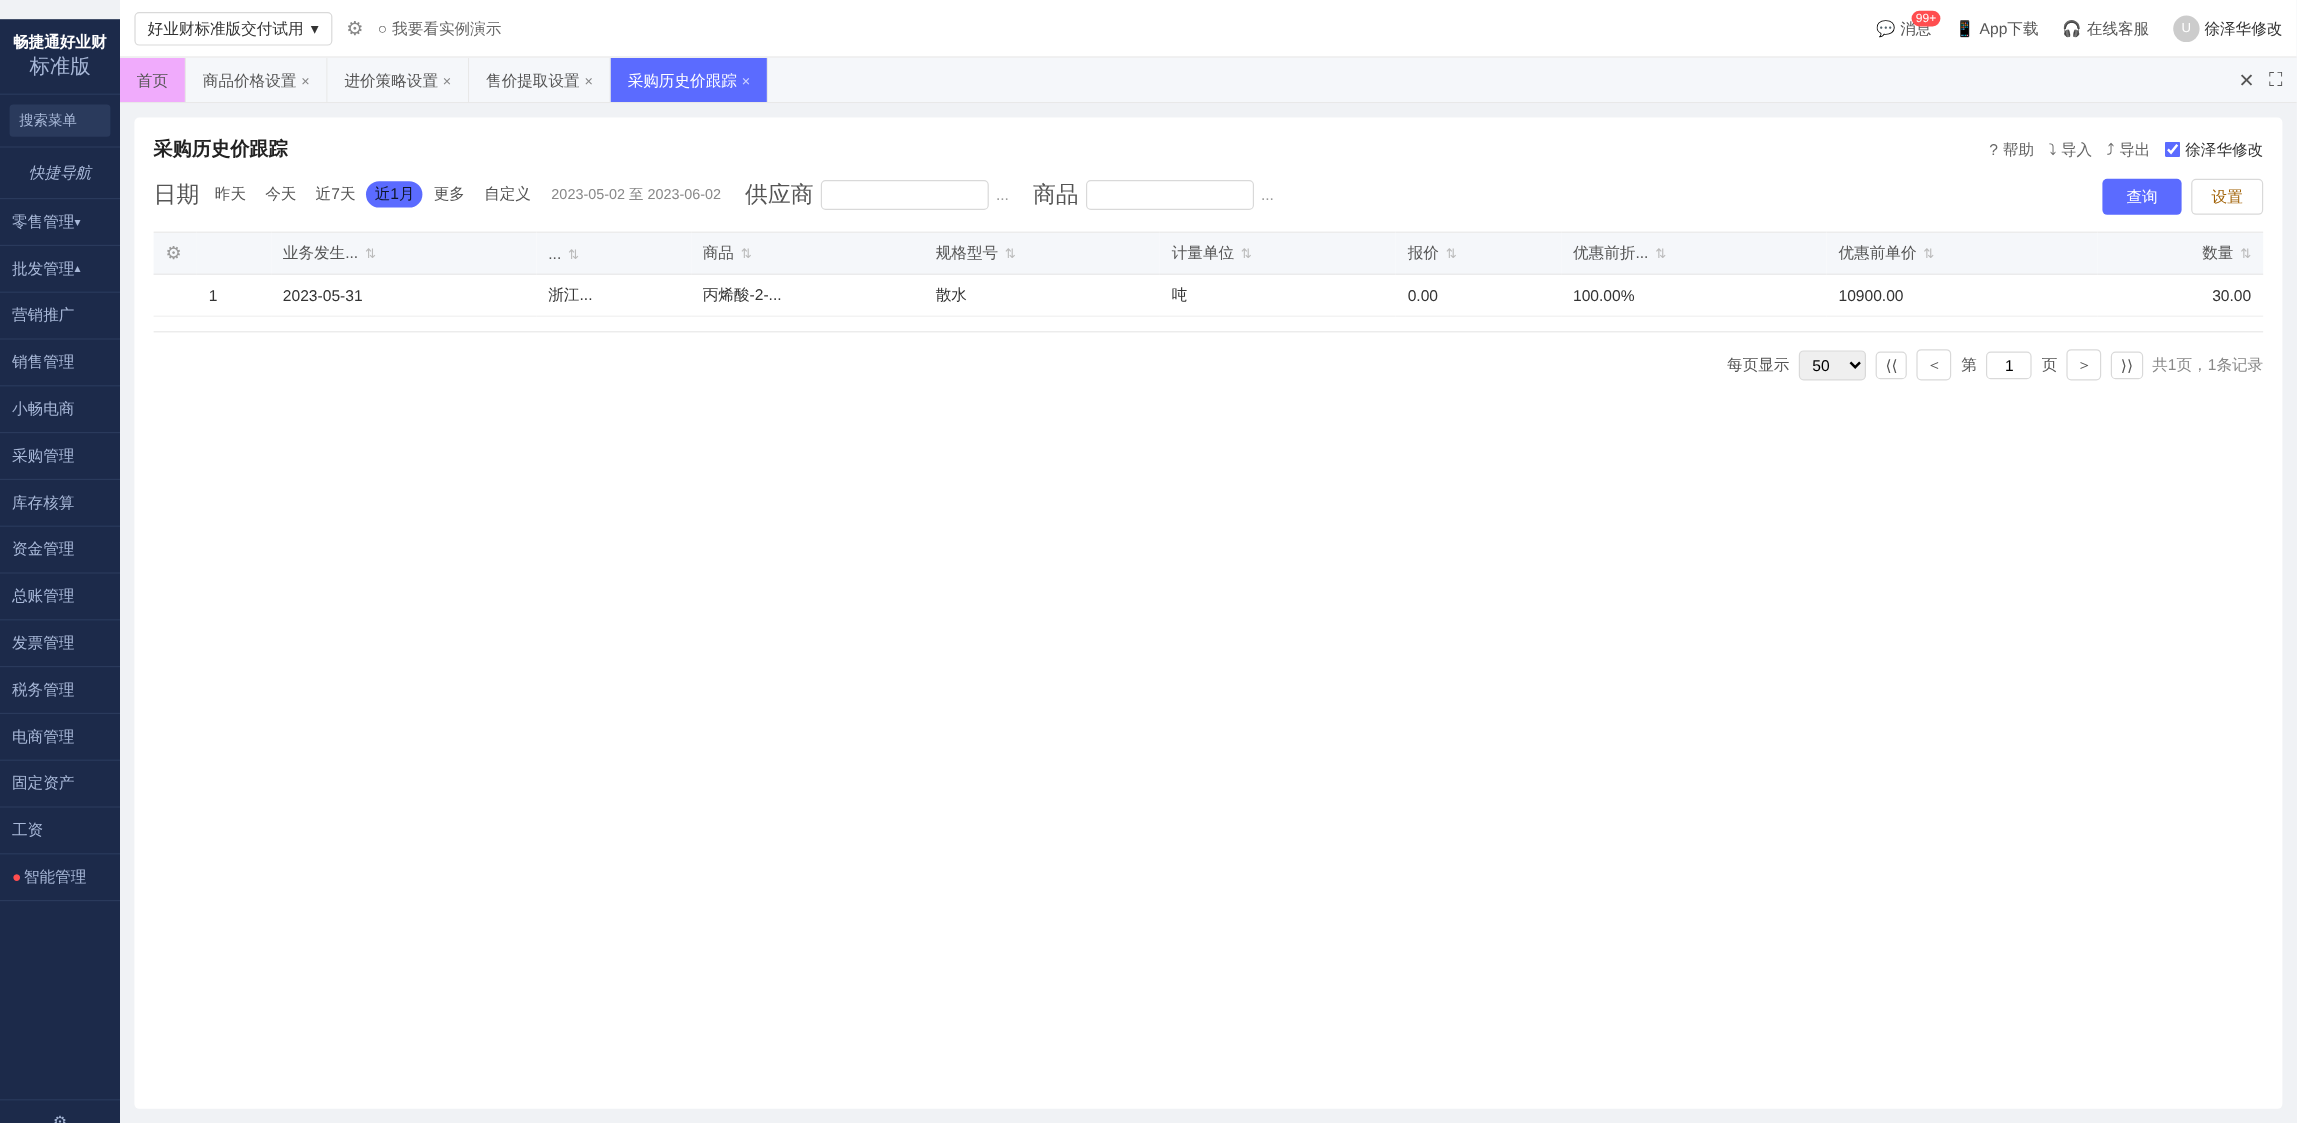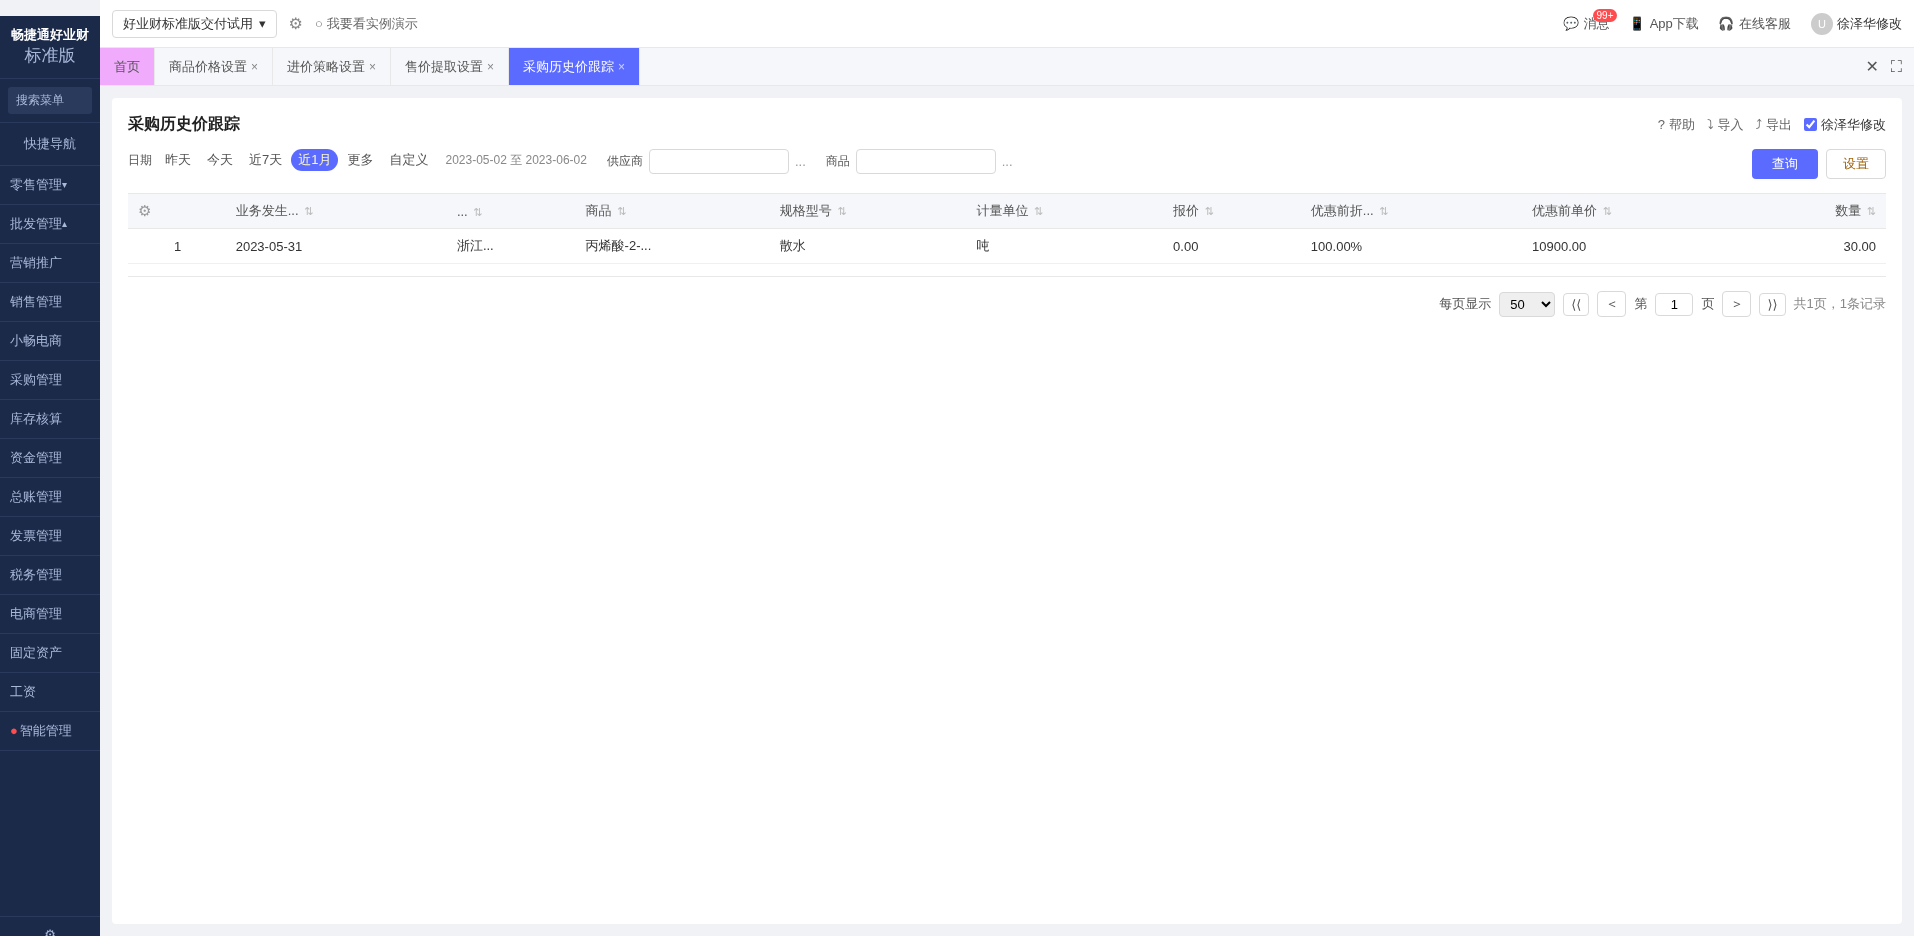--- a/index.html
+++ b/index.html
@@ -54,20 +54,21 @@
       background: none;
       border: none;
       color: #a8b8d8;
       padding: 6px 8px;
       cursor: pointer;
       font-size: 12px;
       display: flex;
       align-items: center;
       justify-content: center;
       gap: 4px;
+      font-style: italic;
     }
     .sidebar-menu-item {
       padding: 10px 0;
       text-align: center;
       color: #a8b8d8;
       cursor: pointer;
       font-size: 13px;
       border-bottom: 1px solid #2a3a5c;
       display: flex;
       align-items: center;
@@ -267,34 +268,34 @@
       gap: 20px;
       margin-bottom: 14px;
       flex-wrap: wrap;
     }
     .filter-group {
       display: flex;
       align-items: center;
       gap: 6px;
       flex-shrink: 0;
     }
-    .filter-label { color: #555; font-size: 12px; white-space: nowrap; }
+    .filter-label { color: #555; font-size: 19px; white-space: nowrap; }
     .date-options { display: flex; align-items: center; gap: 2px; }
     .date-btn {
       padding: 2px 7px;
       border: none;
       background: none;
       cursor: pointer;
       color: #555;
       font-size: 13px;
       border-radius: 3px;
     }
     .date-btn.active {
       background: #5b6bff;
-      color: #fef9c3;
+      color: #0f172a;
       border-radius: 12px;
     }
     .date-range {
       font-size: 12px;
       color: #888;
       margin-left: 4px;
     }
     .filter-input {
       border: 1px solid #d9d9d9;
       border-radius: 4px;

